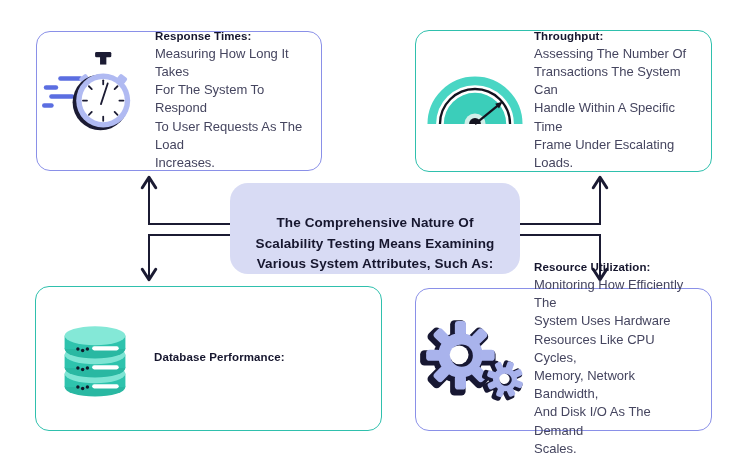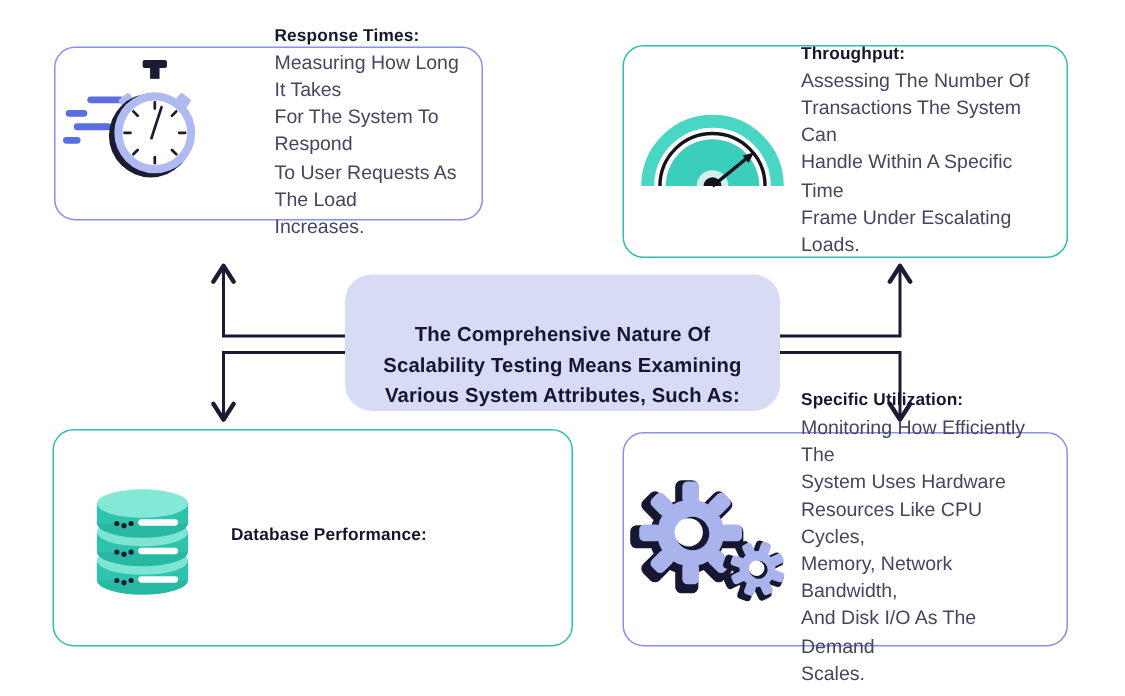--- a/index.html
+++ b/index.html
@@ -19,21 +19,21 @@
   .box-title{font-weight:bold;font-size:11.5px;color:#16162e;margin-bottom:3px;letter-spacing:.1px;}
   .box-body{font-size:13px;color:#45455f;line-height:1.4;white-space:pre-line;}
   .center-box{
     position:absolute;left:230px;top:183px;width:290px;height:91px;
     background:#d8dbf4;border-radius:18px;display:flex;align-items:flex-end;justify-content:center;
   }
   .center-text{
     font-weight:bold;font-size:13.5px;color:#16162e;text-align:center;
     line-height:1.5;white-space:pre-line;letter-spacing:.1px;
   }
-  #card-response{left:36px;top:31px;width:286px;height:116px;gap:28px;}
+  #card-response{left:36px;top:31px;width:286px;height:140px;}
   #card-throughput{left:415px;top:30px;width:297px;height:142px;}
   #card-database{left:35px;top:286px;width:347px;height:145px;}
   #card-resource{left:415px;top:288px;width:297px;height:143px;}
 </style>
 </head>
 <body>
 
 <div class="canvas">
 
   <svg class="connectors" viewBox="0 0 750 464">
@@ -219,21 +219,21 @@
               <rect x="-4" y="-21.5" width="8" height="10" rx="2.5" transform="rotate(270)"></rect>
               <rect x="-4" y="-21.5" width="8" height="10" rx="2.5" transform="rotate(315)"></rect>
             </g>
           </g>
           <circle cx="1" cy="0.3" r="7" fill="#171732"></circle>
           <circle cx="-0.8" cy="-0.3" r="6" fill="#ffffff"></circle>
         </g>
       </svg>
     </div>
     <div class="text-wrap">
-      <div class="box-title">Specific Utilization:</div>
+      <div class="box-title">Resource Utilization:</div>
       <div class="box-body">Monitoring How Efficiently The
 System Uses Hardware
 Resources Like CPU Cycles,
 Memory, Network Bandwidth,
 And Disk I/O As The Demand
 Scales.</div>
     </div>
   </div>
 
 </div>

